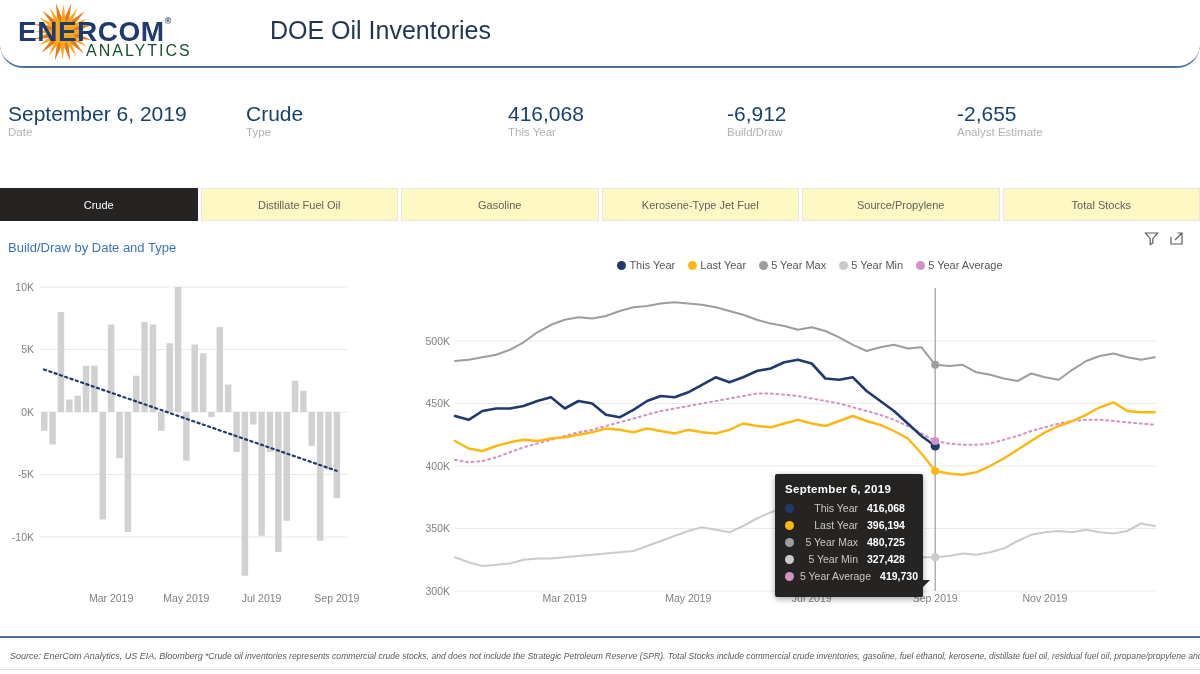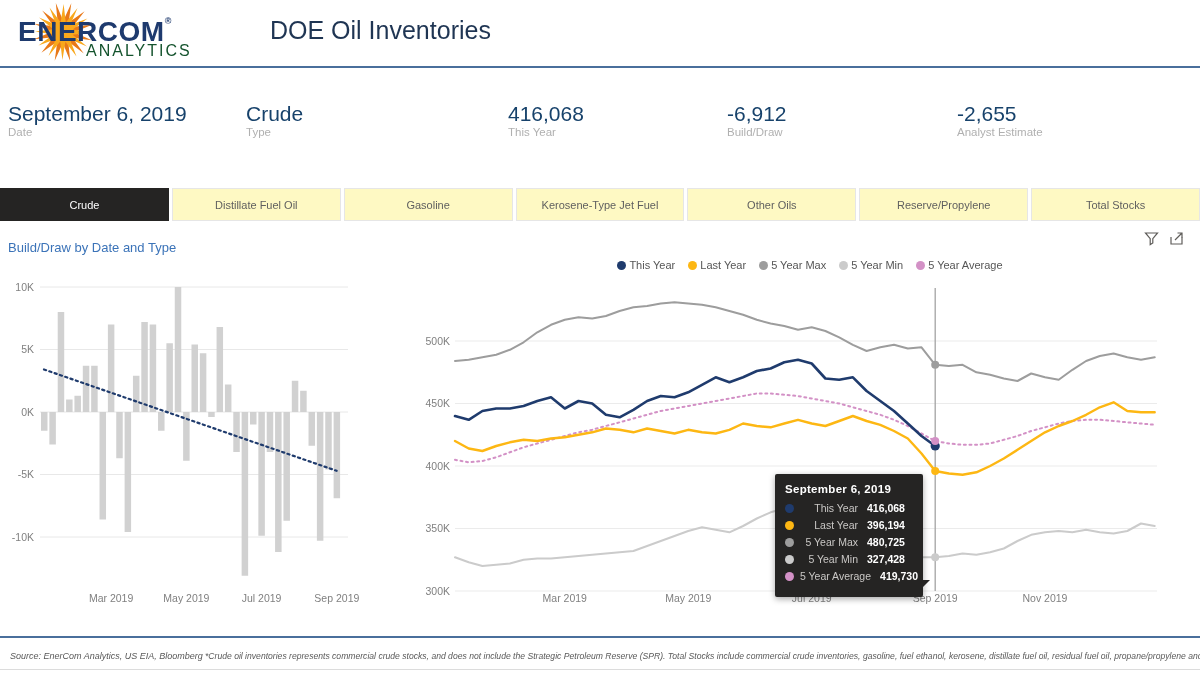--- a/index.html
+++ b/index.html
@@ -1,21 +1,21 @@
 <!DOCTYPE html>
 <html><head>
 <meta charset="utf-8">
 <style>
   html,body{margin:0;padding:0;}
   body{
     width:1200px;height:674px;position:relative;overflow:hidden;background:#fff;
     font-family:"Liberation Sans",sans-serif;-webkit-font-smoothing:antialiased;
   }
   
-  .header{position:absolute;top:0;left:0;width:1200px;height:66px;background:#fff;border-bottom:2px solid #4a6f9c;}
+  .header{position:absolute;top:0;left:0;width:1200px;height:66px;background:#fff;border-bottom:2px solid #4a6f9c;border-radius:23px;}
   .logo{position:absolute;left:14px;top:4px;width:170px;height:60px;}
   .logo-sun{position:absolute;left:18px;top:-2px;}
   .logo-main{position:absolute;left:4px;top:12px;font-size:28px;font-weight:800;color:#1e3a6e;letter-spacing:.5px;z-index:2;}
   .logo-tm{font-size:9px;vertical-align:top;color:#1e3a6e;}
   .logo-sub{position:absolute;left:72px;top:38px;font-size:16px;color:#14532d;letter-spacing:2px;z-index:2;}
   .page-title{position:absolute;left:270px;top:16px;font-size:25px;font-weight:400;color:#1f3553;text-align:center;}
   
   .kpi{position:absolute;top:102px;}
   .kpi-value{font-size:21px;color:#17426b;white-space:nowrap;}
   .kpi-label{font-size:11.5px;color:#b0b0b0;margin-top:0;}
@@ -89,22 +89,21 @@
       <div class="kpi-value">-2,655</div>
       <div class="kpi-label">Analyst Estimate</div>
     </div>
   </div>
 
 <div class="tabs" id="tabs">
     <div class="tab selected">Crude</div>
     <div class="tab">Distillate Fuel Oil</div>
     <div class="tab">Gasoline</div>
     <div class="tab">Kerosene-Type Jet Fuel</div>
-    <div class="tab">Other Oils</div>
-    <div class="tab">Reserve/Propylene</div>
+    <div class="tab">Source/Propylene</div>
     <div class="tab">Total Stocks</div>
   </div>
 
 <div class="chart-title">Build/Draw by Date and Type</div>
 <svg id="bar-chart" width="420" height="400" viewBox="0 0 420 400">
     <g>
       <line x1="40" y1="57" x2="348" y2="57" stroke="#e8e8e8" stroke-width="1"></line>
       <text x="34" y="60.5" text-anchor="end" fill="#808080" font-size="10.5">10K</text>
       <line x1="40" y1="119.5" x2="348" y2="119.5" stroke="#e8e8e8" stroke-width="1"></line>
       <text x="34" y="123" text-anchor="end" fill="#808080" font-size="10.5">5K</text>

